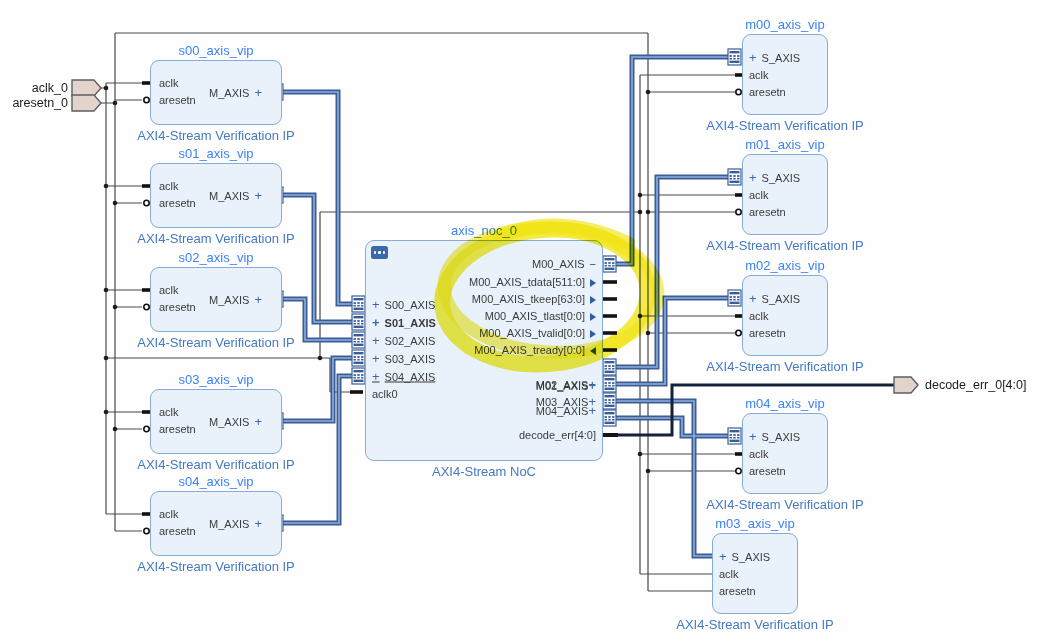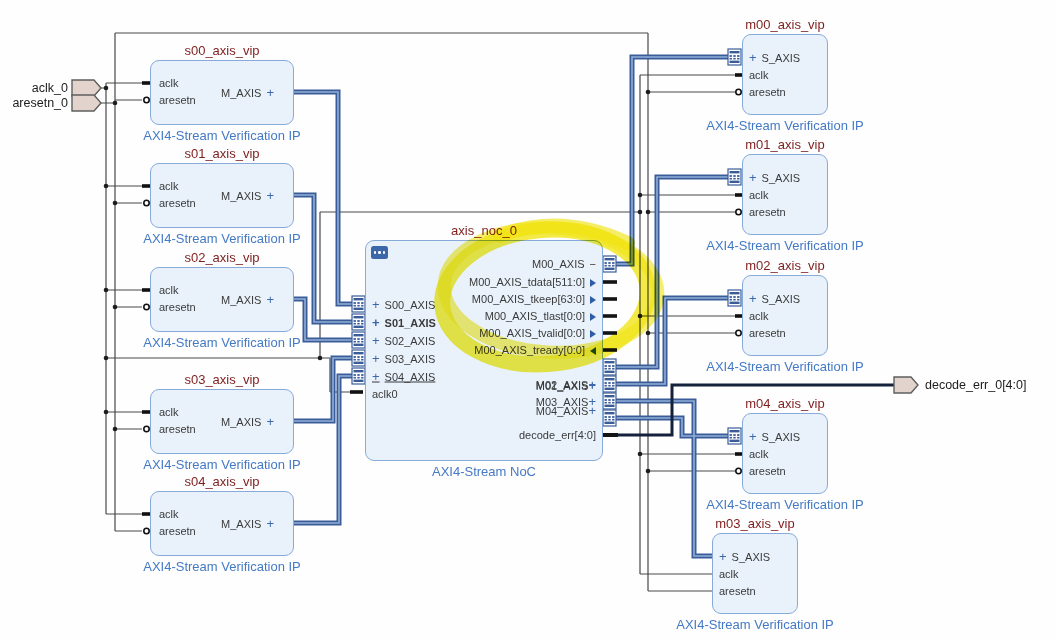--- a/index.html
+++ b/index.html
@@ -3,25 +3,25 @@
 <meta charset="utf-8">
 <style>
   html,body{margin:0;padding:0;background:#ffffff;}
   #canvas{position:relative;width:1055px;height:640px;background:#fefefe;overflow:hidden;
           font-family:"Liberation Sans",sans-serif;}
   svg.layer{position:absolute;left:0;top:0;pointer-events:none;}
   #wires{z-index:0;}
   #hilite{z-index:3;mix-blend-mode:multiply;}
   .vip{position:absolute;z-index:1;}
   .bbody{position:absolute;inset:0;background:#e9f2fb;border:1.5px solid #86abd9;border-radius:9px;}
-  .s-size{width:144px;height:65px;}
+  .s-size{width:132px;height:65px;}
   .m-size{width:86px;height:81px;}
   .noc-size{width:238px;height:221px;}
   .btitle{position:absolute;bottom:100%;margin-bottom:2px;left:50%;transform:translateX(-50%);
-          white-space:nowrap;font-size:13px;color:#7f1d1d;z-index:2;}
+          white-space:nowrap;font-size:13px;color:#3b82f6;z-index:2;}
   .btype{position:absolute;top:100%;margin-top:3px;left:50%;transform:translateX(-50%);
          white-space:nowrap;font-size:13px;color:#4479c4;z-index:2;}
   .pin{position:absolute;font-size:11px;color:#3a3a3a;transform:translateY(-50%);white-space:nowrap;z-index:2;}
   .pl{left:9px;}
   .pr{right:20px;}
   .plus{color:#3c67a9;font-size:13px;}
   .pr .plus{margin-left:5px;}
   .lead.plus{margin-right:5px;}
   .minus{color:#3a3a3a;margin-left:5px;}
   .nl{left:7px;}

